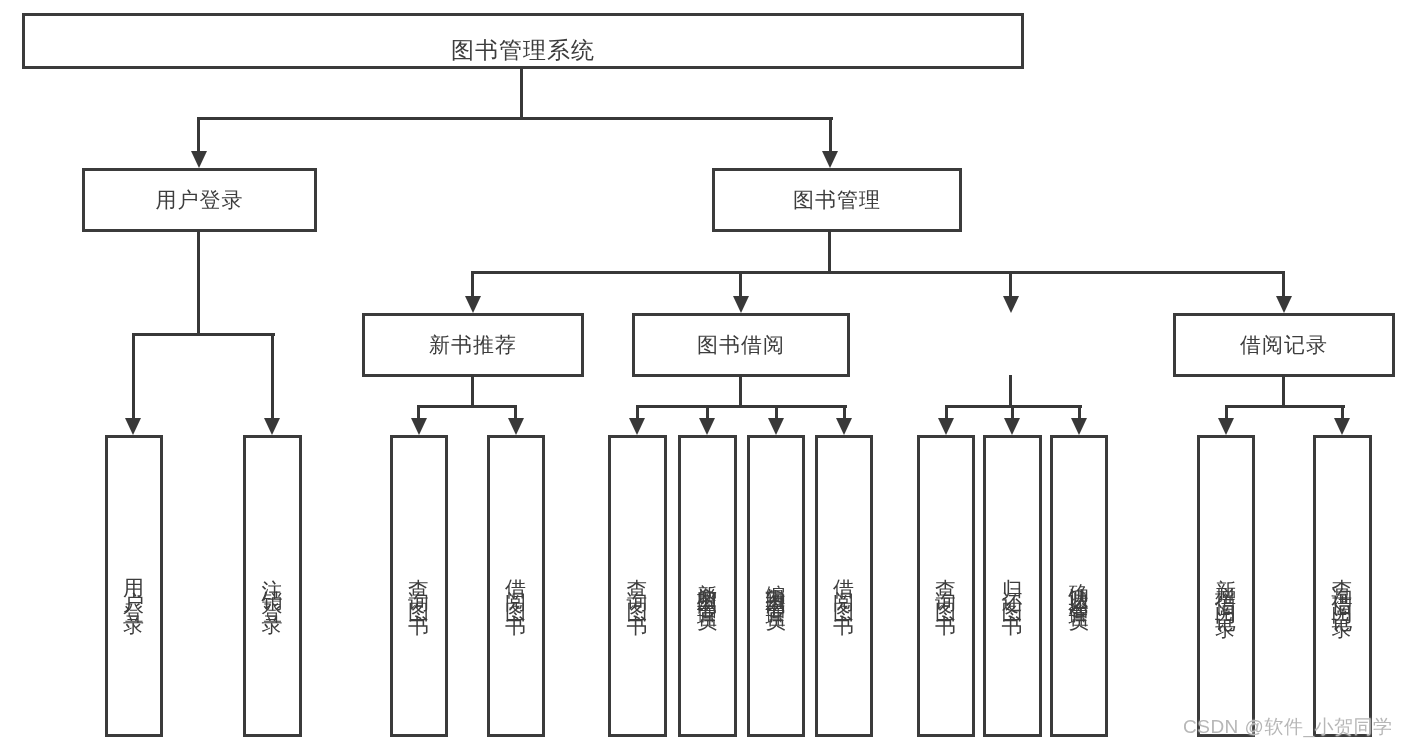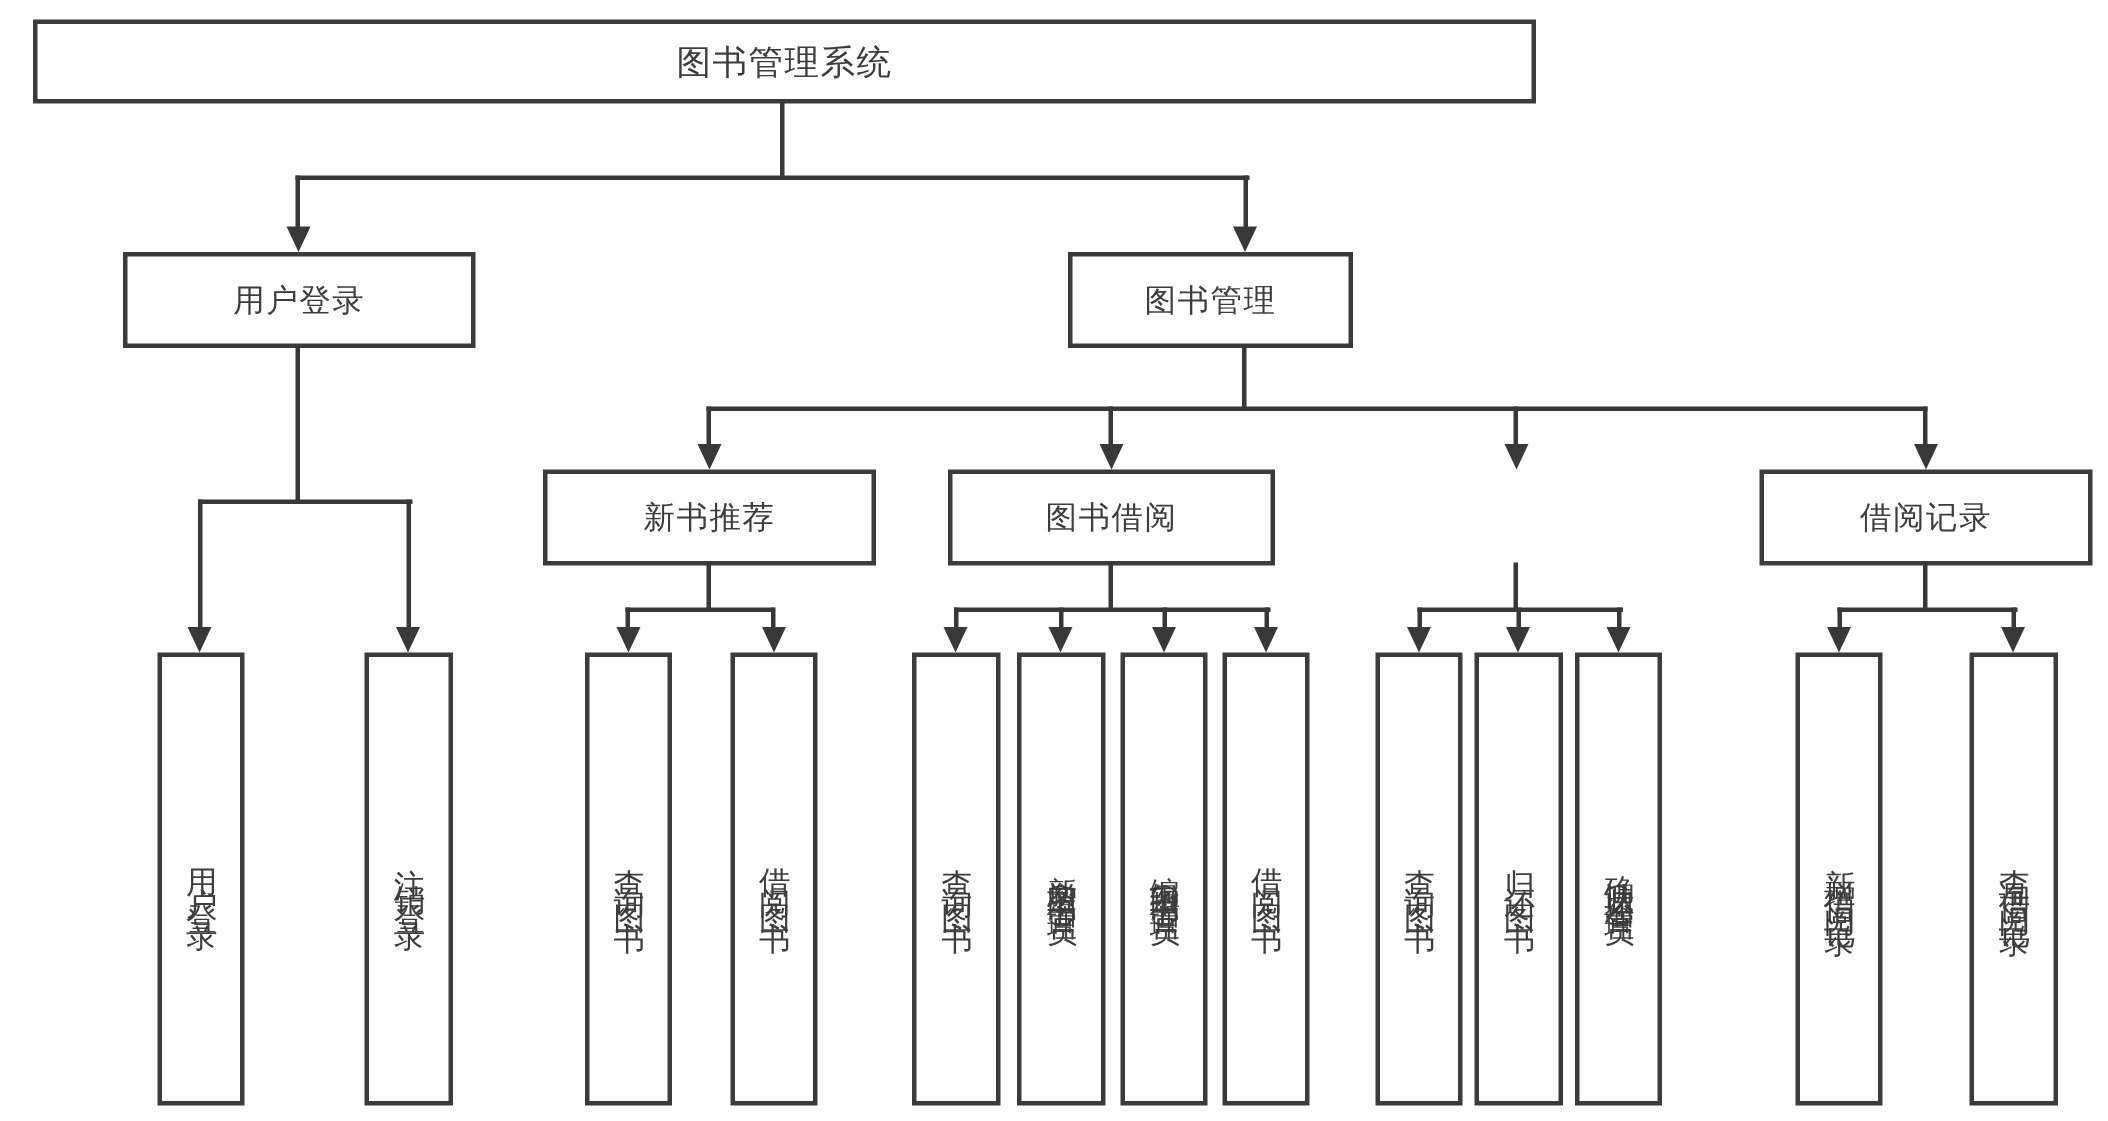--- a/index.html
+++ b/index.html
@@ -16,21 +16,21 @@
     border:3px solid #3b3b3b;
     background:#ffffff;
     display:flex;
     align-items:center;
     justify-content:center;
     font-size:21px;
     color:#3d3d3d;
     letter-spacing:1px;
     white-space:nowrap;
   }
-  .root{font-size:23px;}
+  .root{font-size:23px;align-items:flex-end;}
   .leaf{
     writing-mode:vertical-rl;
     text-orientation:mixed;
     letter-spacing:12px;
     white-space:normal;
     line-height:1;
   }
   .leaf.med{letter-spacing:8px;}
   .leaf.long{letter-spacing:4px;font-size:20px;}
   .ln{position:absolute;background:#383838;}
@@ -63,21 +63,21 @@
   <div class="ln" style="left:520px;top:68px;width:3px;height:51px"></div>
   <div class="ln" style="left:197px;top:117px;width:636px;height:3px"></div>
   <div class="ln" style="left:197px;top:117px;width:3px;height:36px"></div>
   <div class="ln" style="left:829px;top:117px;width:3px;height:36px"></div>
   <div class="ar" style="left:191px;top:151px"></div>
   <div class="ar" style="left:822px;top:151px"></div>
 
   <div class="bx" style="left:82px;top:168px;width:235px;height:64px">
     <span>用户登录</span>
   </div>
-  <div class="bx" style="left:712px;top:168px;width:190px;height:64px">
+  <div class="bx" style="left:712px;top:168px;width:250px;height:64px">
     <span>图书管理</span>
   </div>
 
   <div class="ln" style="left:197px;top:230px;width:3px;height:106px"></div>
   <div class="ln" style="left:132px;top:333px;width:143px;height:3px"></div>
   <div class="ln" style="left:132px;top:333px;width:3px;height:88px"></div>
   <div class="ln" style="left:271px;top:333px;width:3px;height:88px"></div>
   <div class="ar" style="left:125px;top:418px"></div>
   <div class="ar" style="left:264px;top:418px"></div>
 
@@ -173,14 +173,15 @@
     <span>确认归还（管理员）</span>
   </div>
 
   <div class="bx leaf med" style="left:1197px;top:435px;width:58px;height:302px">
     <span>新增借阅记录</span>
   </div>
   <div class="bx leaf med" style="left:1313px;top:435px;width:59px;height:302px">
     <span>查询借阅记录</span>
   </div>
 
+  <div class="watermark">CSDN @软件_小贺同学</div>
 
 </div>
 
 </body></html>

